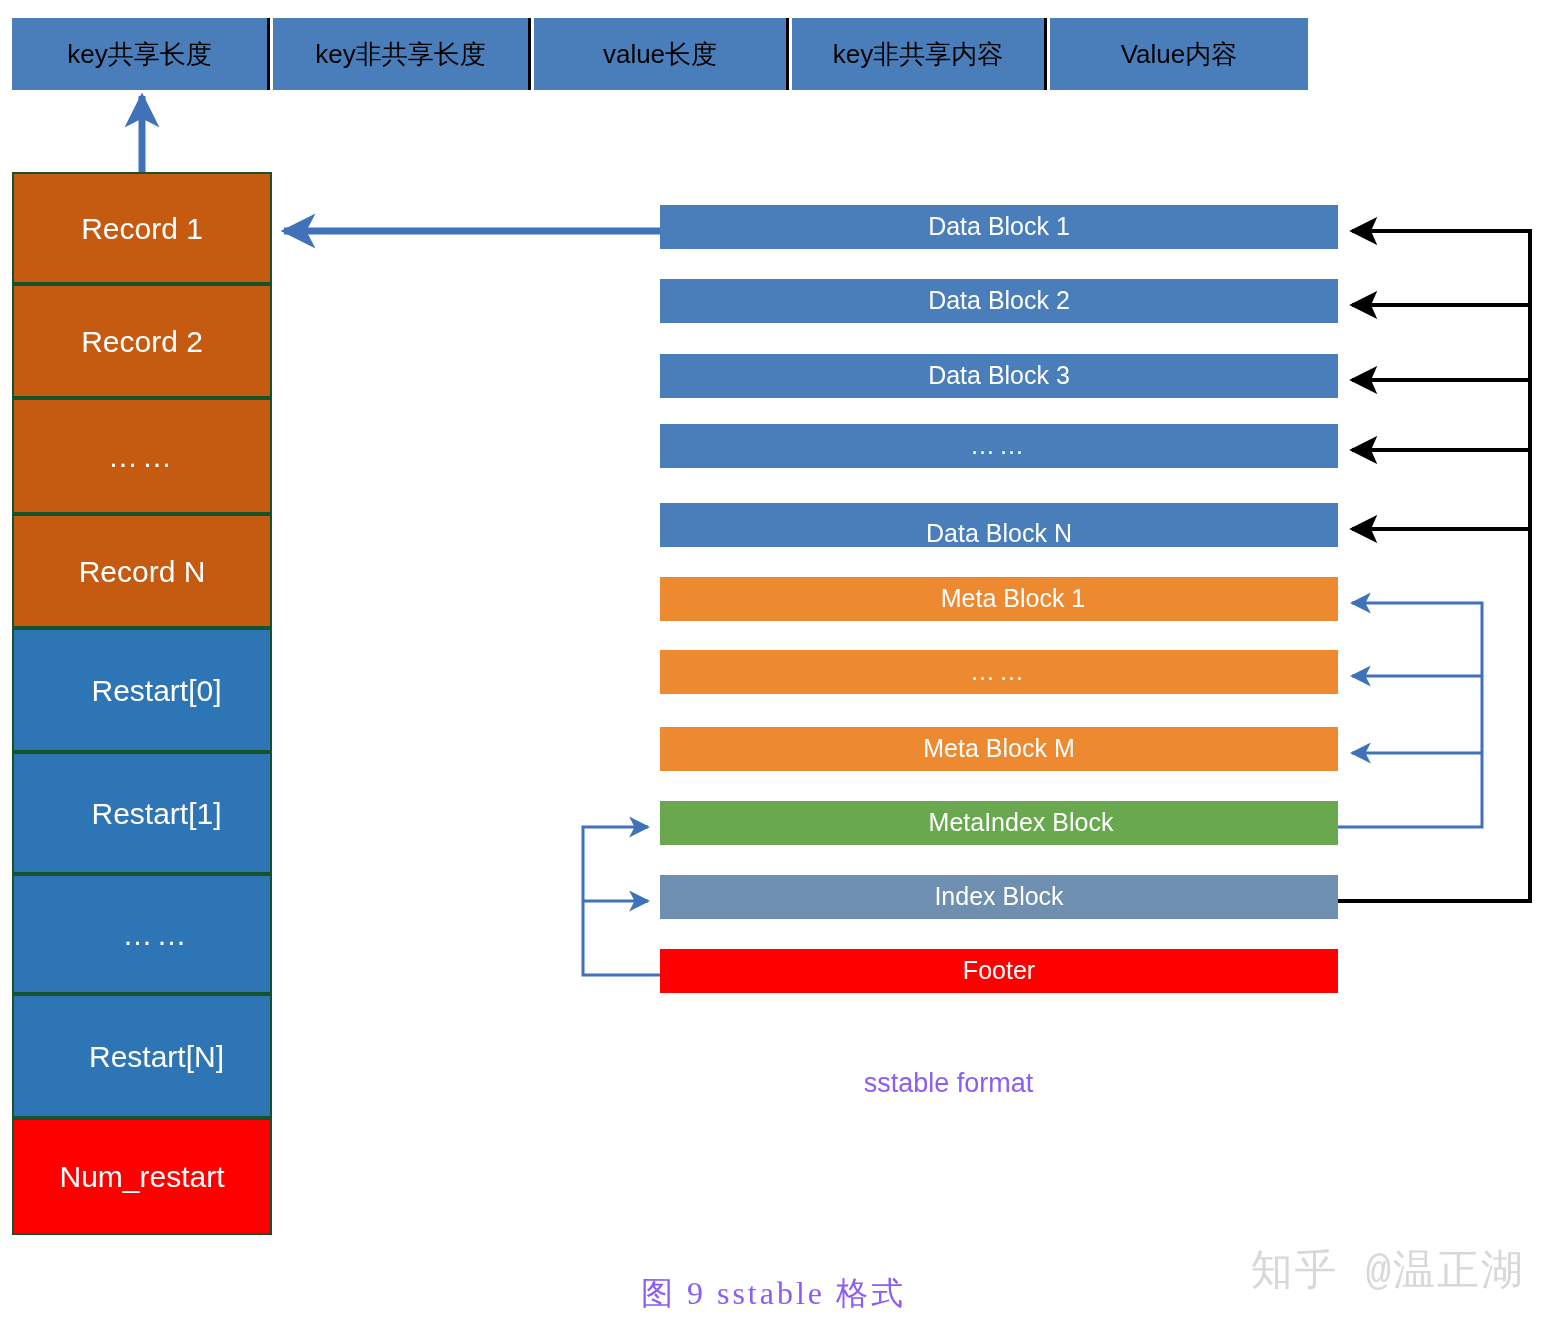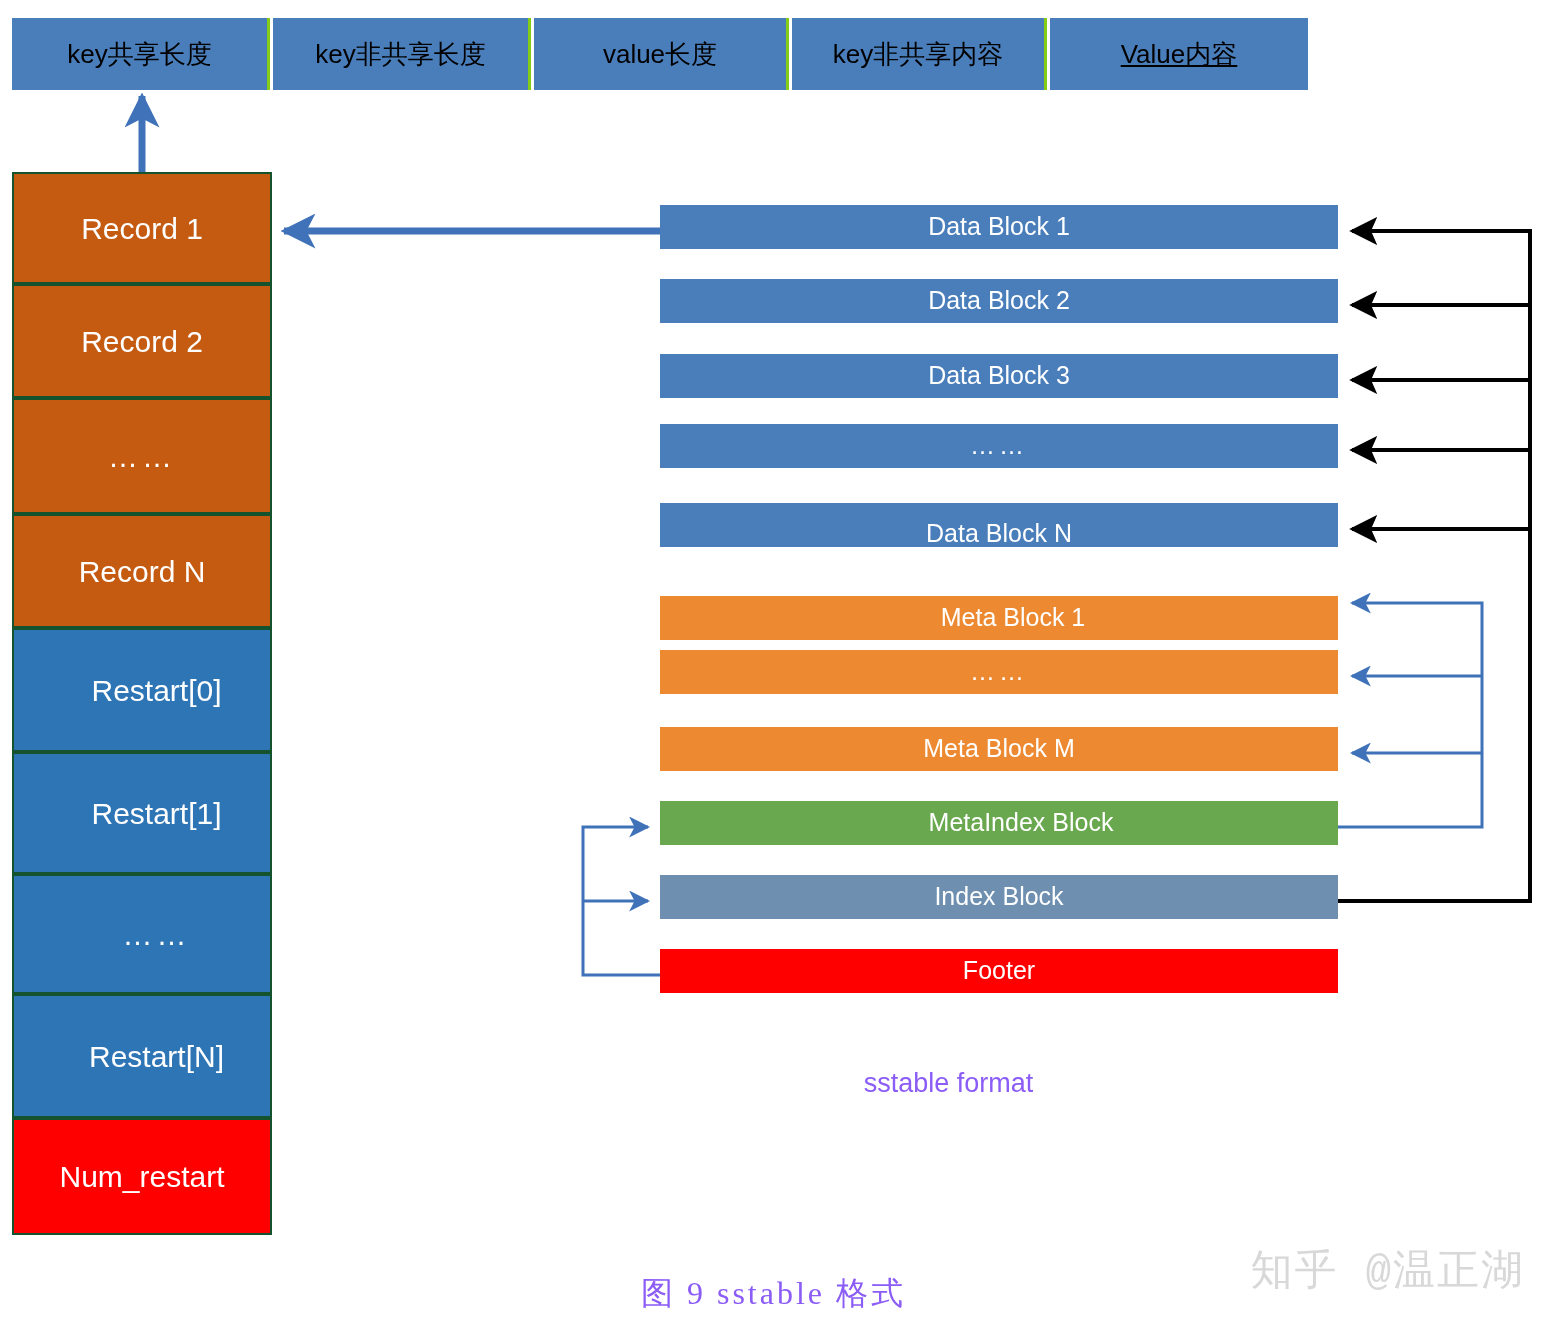--- a/index.html
+++ b/index.html
@@ -25,21 +25,21 @@
     justify-content: center;
     color: #ffffff;
     text-align: center;
     line-height: 1.1;
   }
   
   .hdr-cell {
     background: #4a7ebb;
     color: #000000;
     font-size: 26px;
-    border-right: 3px solid #84cc16;
+    border-right: 3px solid #000000;
     height: 72px;
     top: 18px;
   }
   .hdr-cell.last { border-right: none; }
 
   
   .lcol {
     left: 12px;
     width: 260px;
     font-size: 30px;
@@ -111,21 +111,21 @@
 </head>
 <body>
 
 <div id="canvas">
 
   <div id="record-format-header">
       <div class="blk hdr-cell" style="left: 12px; width: 258px;">key共享长度</div>
       <div class="blk hdr-cell" style="left: 273px; width: 258px;">key非共享长度</div>
       <div class="blk hdr-cell" style="left: 534px; width: 255px;">value长度</div>
       <div class="blk hdr-cell" style="left: 792px; width: 255px;">key非共享内容</div>
-      <div class="blk hdr-cell last" style="left: 1050px; width: 258px; text-decoration: underline;">Value内容</div>
+      <div class="blk hdr-cell last" style="left: 1050px; width: 258px;">Value内容</div>
     </div>
 
   <div id="block-format-column">
       <div class="blk lcol rec" style="top: 172px; height: 112px;">
         <span>Record 1</span>
       </div>
       <div class="blk lcol rec" style="top: 284px; height: 114px;">
         <span>Record 2</span>
       </div>
       <div class="blk lcol rec" style="top: 398px; height: 116px;">
@@ -160,21 +160,21 @@
       </div>
       <div class="blk rcol data" style="top: 354px;">
         <span>Data Block 3</span>
       </div>
       <div class="blk rcol data" style="top: 424px;">
         <span class="dots">……</span>
       </div>
       <div class="blk rcol data" style="top: 503px; align-items: flex-end;">
         <span>Data Block N</span>
       </div>
-      <div class="blk rcol meta" style="top: 596px; padding-left: 28px;">
+      <div class="blk rcol meta" style="top: 577px; padding-left: 28px;">
         <span>Meta Block 1</span>
       </div>
       <div class="blk rcol meta" style="top: 650px;">
         <span class="dots">……</span>
       </div>
       <div class="blk rcol meta" style="top: 727px;">
         <span>Meta Block M</span>
       </div>
       <div class="blk rcol midx" style="top: 801px; padding-left: 44px;">
         <span>MetaIndex Block</span>

